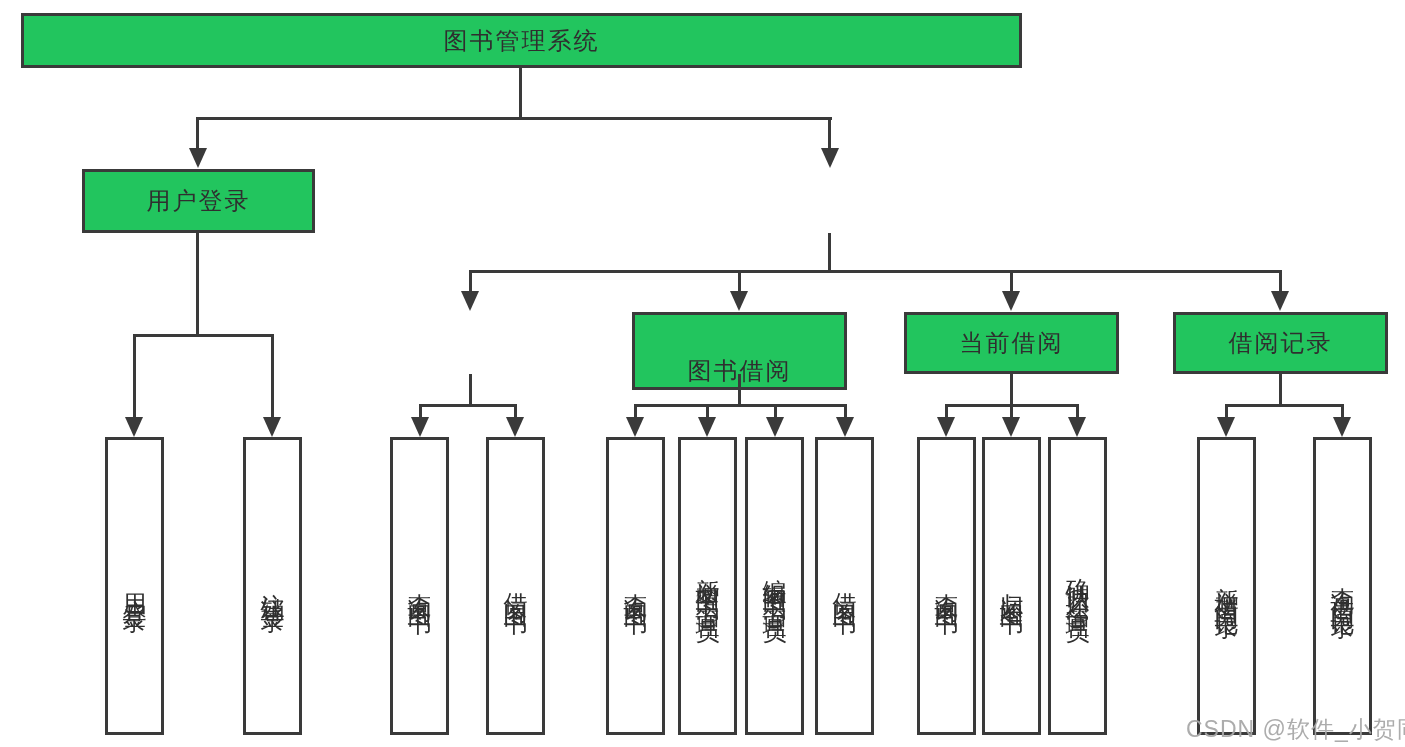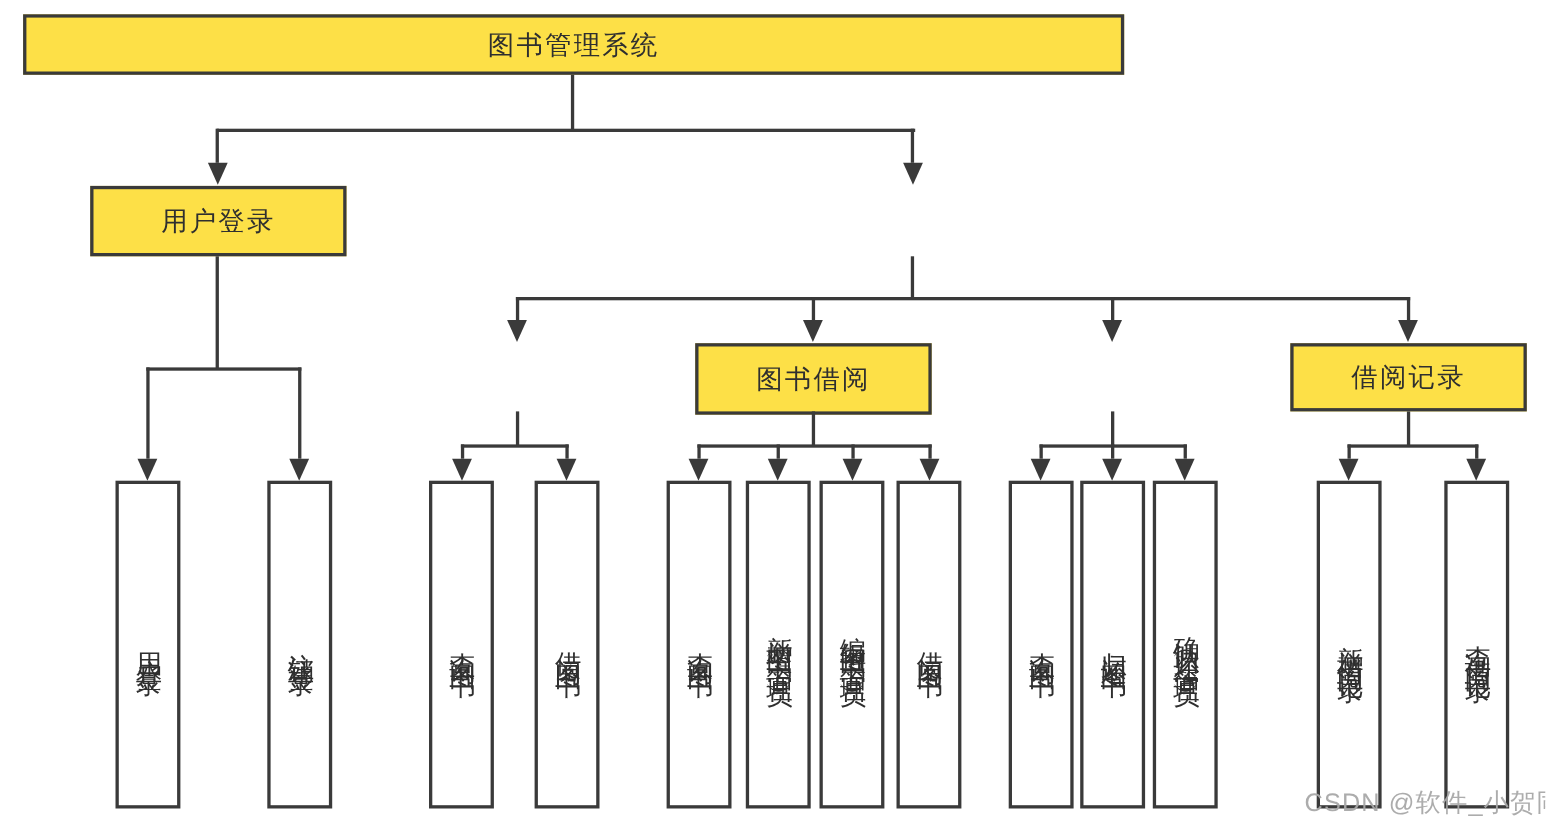--- a/index.html
+++ b/index.html
@@ -8,21 +8,21 @@
     width:1405px;height:747px;
     background:#ffffff;
     overflow:hidden;
     font-family:"Liberation Sans", sans-serif;
     color:#2f2f2f;
   }
   .box{
     position:absolute;
     box-sizing:border-box;
     border:3px solid #3a3a3a;
-    background:#fde047;
+    background:#22c55e;
     display:flex;align-items:center;justify-content:center;
     font-size:24px;letter-spacing:2px;
     color:#2f2f2f;
   }
   .vbox{
     position:absolute;
     box-sizing:border-box;
     border:3px solid #3a3a3a;
     background:#ffffff;
     width:59px;height:298px;
@@ -86,22 +86,25 @@
   <div class="hl" style="left:469px;top:270px;width:813px;"></div>
   <div class="vl" style="left:469px;top:270px;height:21px;"></div>
   <div class="ah" style="left:461px;top:291px;"></div>
   <div class="vl" style="left:738px;top:270px;height:21px;"></div>
   <div class="ah" style="left:730px;top:291px;"></div>
   <div class="vl" style="left:1010px;top:270px;height:21px;"></div>
   <div class="ah" style="left:1002px;top:291px;"></div>
   <div class="vl" style="left:1279px;top:270px;height:21px;"></div>
   <div class="ah" style="left:1271px;top:291px;"></div>
 
-  <div class="box" style="left:632px;top:312px;width:215px;height:65px;">
+  <div class="box" style="left:632px;top:312px;width:215px;height:78px;align-items:flex-end;">
     <span>图书借阅</span>
+  </div>
+  <div class="box" style="left:904px;top:312px;width:215px;height:62px;">
+    <span>当前借阅</span>
   </div>
   <div class="box" style="left:1173px;top:312px;width:215px;height:62px;align-items:center;">
     <span>借阅记录</span>
   </div>
 
   <div class="vl" style="left:469px;top:374px;height:32px;"></div>
   <div class="hl" style="left:419px;top:404px;width:98px;"></div>
   <div class="vl" style="left:419px;top:404px;height:13px;"></div>
   <div class="ah" style="left:411px;top:417px;"></div>
   <div class="vl" style="left:514px;top:404px;height:13px;"></div>

